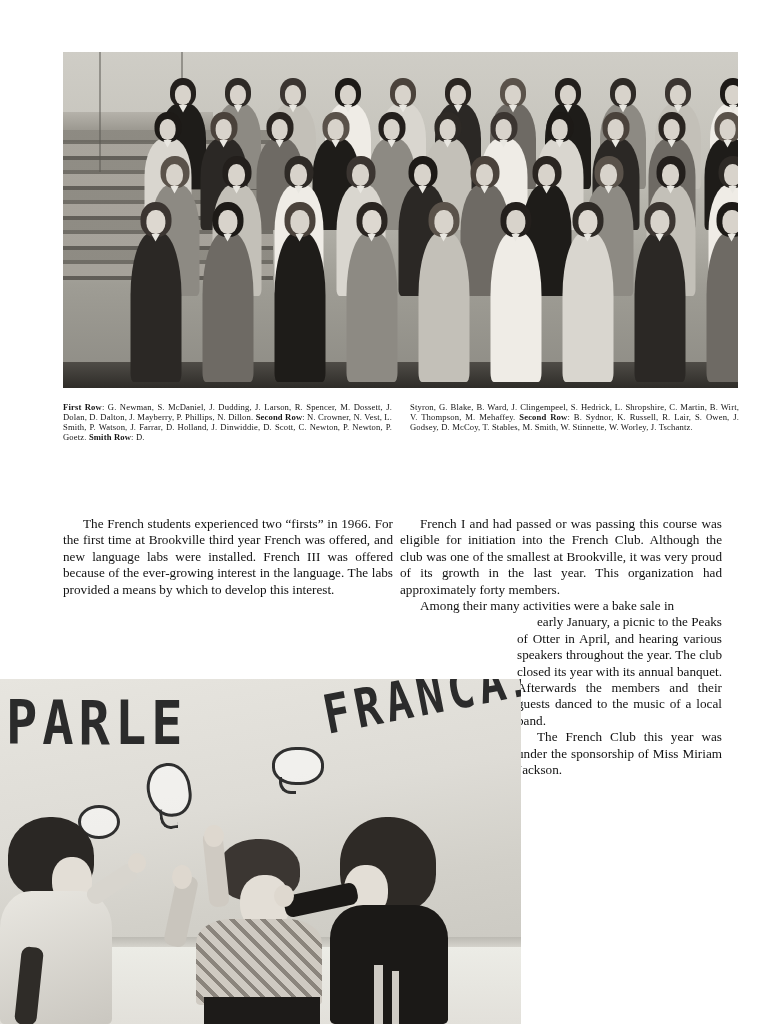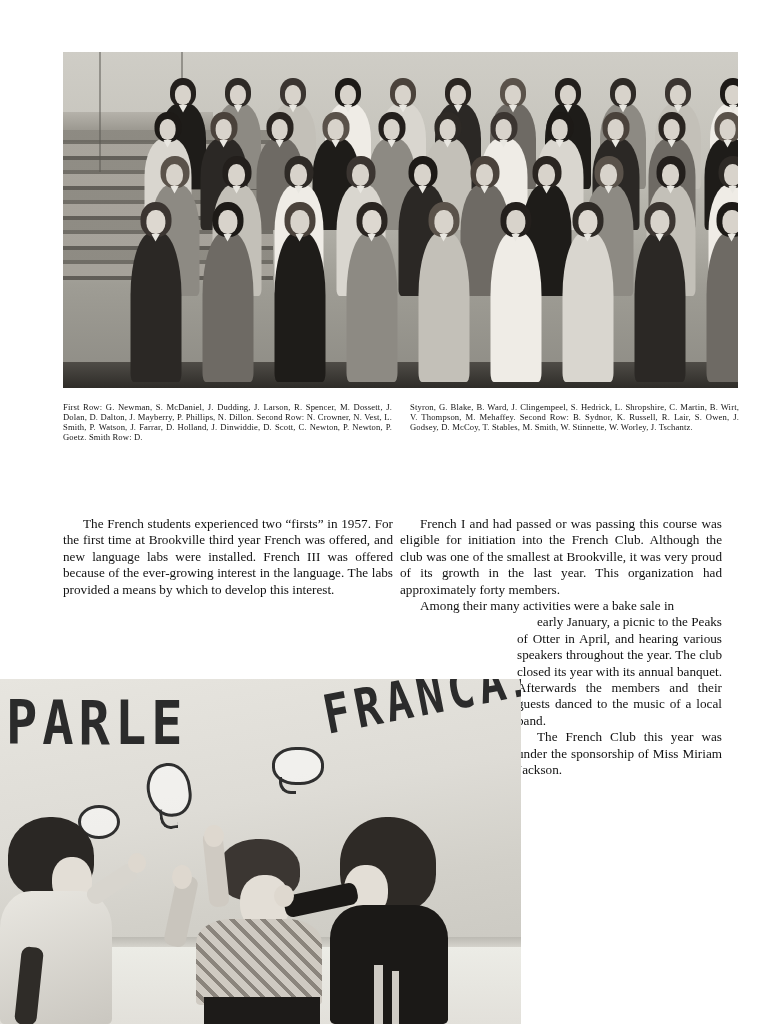--- a/index.html
+++ b/index.html
@@ -60,21 +60,21 @@
   
   .roster{
     position:absolute;left:63px;top:403px;width:676px;
     display:flex;gap:18px;
   }
   .roster .col{width:329px;}
   .roster p{
     margin:0;font-size:8.6px;line-height:9.9px;
     text-align:justify;letter-spacing:.15px;color:#141414;
   }
-  .roster b{font-weight:normal;}
+  .roster b{font-weight:bold;}
 
   
   .headline{
     position:absolute;left:63px;top:473px;width:676px;
     text-align:center;
     font-size:28px;line-height:34px;font-weight:400;
     letter-spacing:.2px;color:#0d0d0d;
   }
 
   
@@ -415,21 +415,21 @@
     <div class="col">
       <p id="roster-left"><b>First Row</b><span>: G. Newman, S. McDaniel, J. Dudding, J. Larson, R. Spencer, M. Dossett, J. Dolan, D. Dalton, J. Mayberry, P. Phillips, N. Dillon. </span><b>Second Row</b><span>: N. Crowner, N. Vest, L. Smith, P. Watson, J. Farrar, D. Holland, J. Dinwiddie, D. Scott, C. Newton, P. Newton, P. Goetz. </span><b>Smith Row</b><span>: D.</span></p>
     </div>
     <div class="col">
       <p id="roster-right"><span>Styron, G. Blake, B. Ward, J. Clingempeel, S. Hedrick, L. Shropshire, C. Martin, B. Wirt, V. Thompson, M. Mehaffey. </span><b>Second Row</b><span>: B. Sydnor, K. Russell, R. Lair, S. Owen, J. Godsey, D. McCoy, T. Stables, M. Smith, W. Stinnette, W. Worley, J. Tschantz.</span></p>
     </div>
   </div>
 
 
   <div class="col-left">
-    <p class="body-p">The French students experienced two “firsts” in 1957. For the first time at Brookville third year French was offered, and new language labs were installed. French III was offered because of the ever-growing interest in the language. The labs provided a means by which to develop this interest.</p>
+    <p class="body-p">The French students experienced two “firsts” in 1966. For the first time at Brookville third year French was offered, and new language labs were installed. French III was offered because of the ever-growing interest in the language. The labs provided a means by which to develop this interest.</p>
   </div>
 
   <div class="col-right">
     <p class="body-p">French I and had passed or was passing this course was eligible for initiation into the French Club. Although the club was one of the smallest at Brookville, it was very proud of its growth in the last year. This organization had approximately forty members.</p>
     <p class="body-p">Among their many activities were a bake sale in</p>
     <p class="body-p narrow">early January, a picnic to the Peaks of Otter in April, and hearing various speakers throughout the year. The club closed its year with its annual banquet. Afterwards the members and their guests danced to the music of a local band.</p>
     <p class="body-p narrow">The French Club this year was under the sponsorship of Miss Miriam Jackson.</p>
   </div>
 
 

